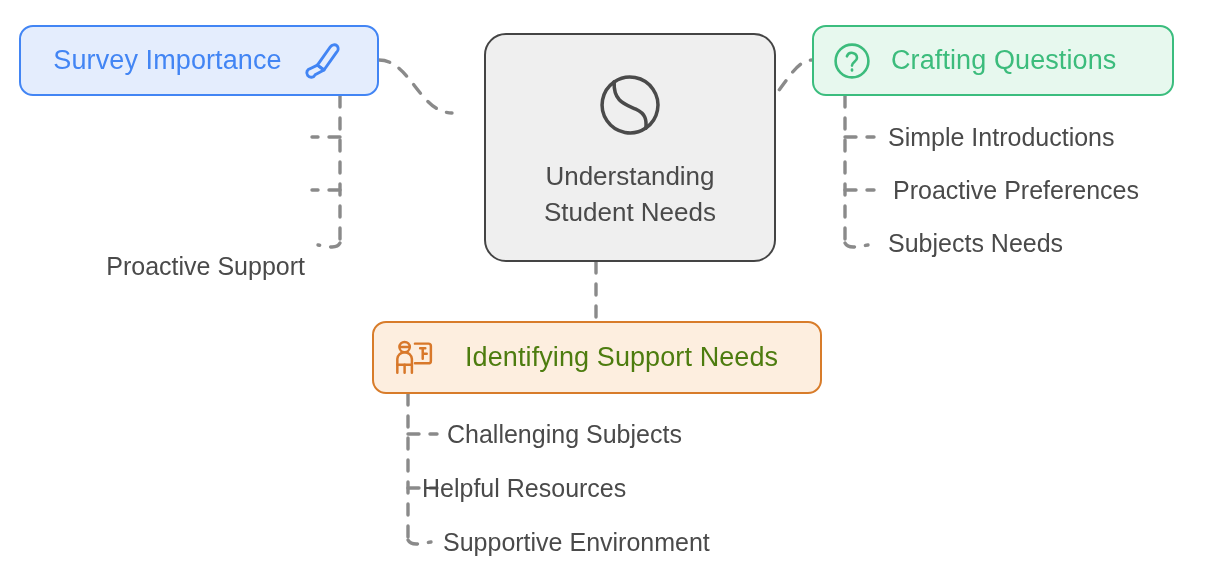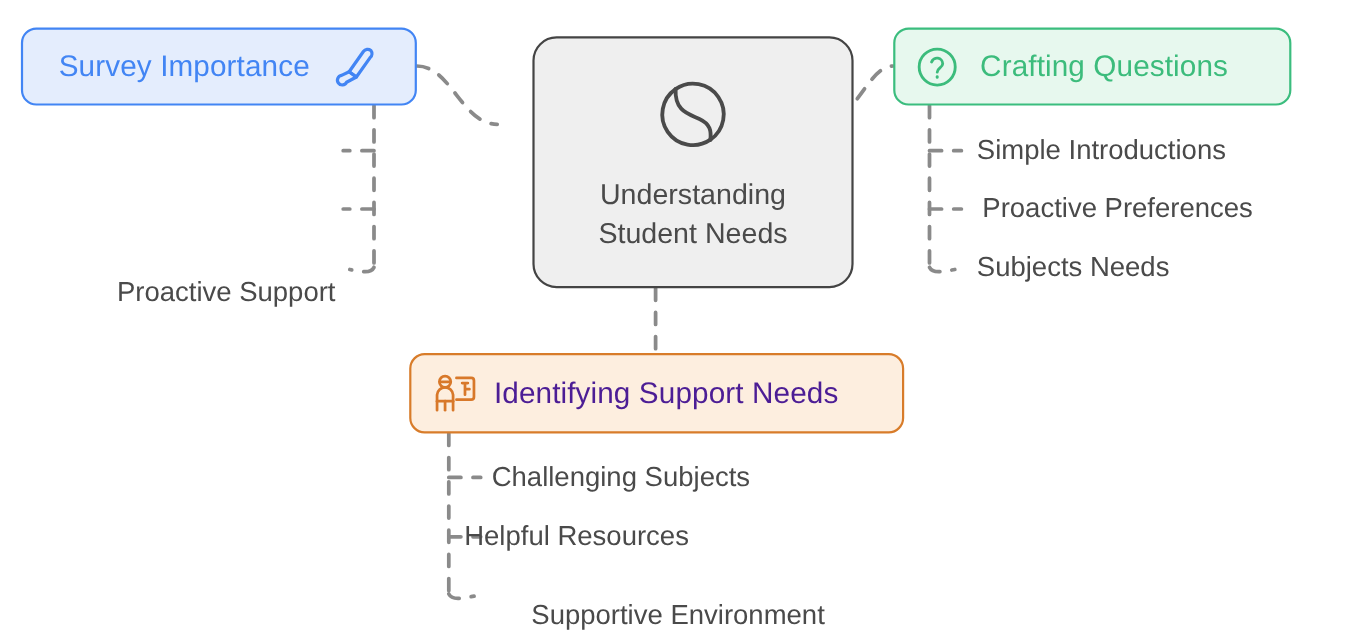--- a/index.html
+++ b/index.html
@@ -70,21 +70,21 @@
   }
   #node-green .label { color: #3cbc7c; margin-left: 17px; }
 
   #node-orange {
     left: 372px; top: 321px;
     width: 450px; height: 73px;
     background: #fdeedf;
     border-color: #d87c2a;
     padding: 0 17px;
   }
-  #node-orange .label { color: #4c1d95; margin-left: 12px; }
+  #node-orange .label { color: #4d7c0f; margin-left: 28px; }
 
   
   #node-center {
     position: absolute;
     left: 452px; top: 33px;
     width: 292px; height: 229px;
     box-sizing: border-box;
     background: #efefef;
     border: 2.5px solid #444444;
     border-radius: 22px;
@@ -201,15 +201,15 @@
   </div>
 
   <div class="leaf right-align" style="left:305px; top:243px;margin-top:23px;">Proactive Support</div>
 
   <div class="leaf left-align" style="left:888px; top:137px;">Simple Introductions</div>
   <div class="leaf left-align" style="left:893px; top:190px;">Proactive Preferences</div>
   <div class="leaf left-align" style="left:888px; top:243px;">Subjects Needs</div>
 
   <div class="leaf left-align" style="left:447px; top:434px;">Challenging Subjects</div>
   <div class="leaf left-align" style="left:422px; top:488px;">Helpful Resources</div>
-  <div class="leaf left-align" style="left:443px; top:560px;margin-left:40px;">Supportive Environment</div>
+  <div class="leaf left-align" style="left:443px; top:542px;">Supportive Environment</div>
 
 </div>
 
 </body></html>

